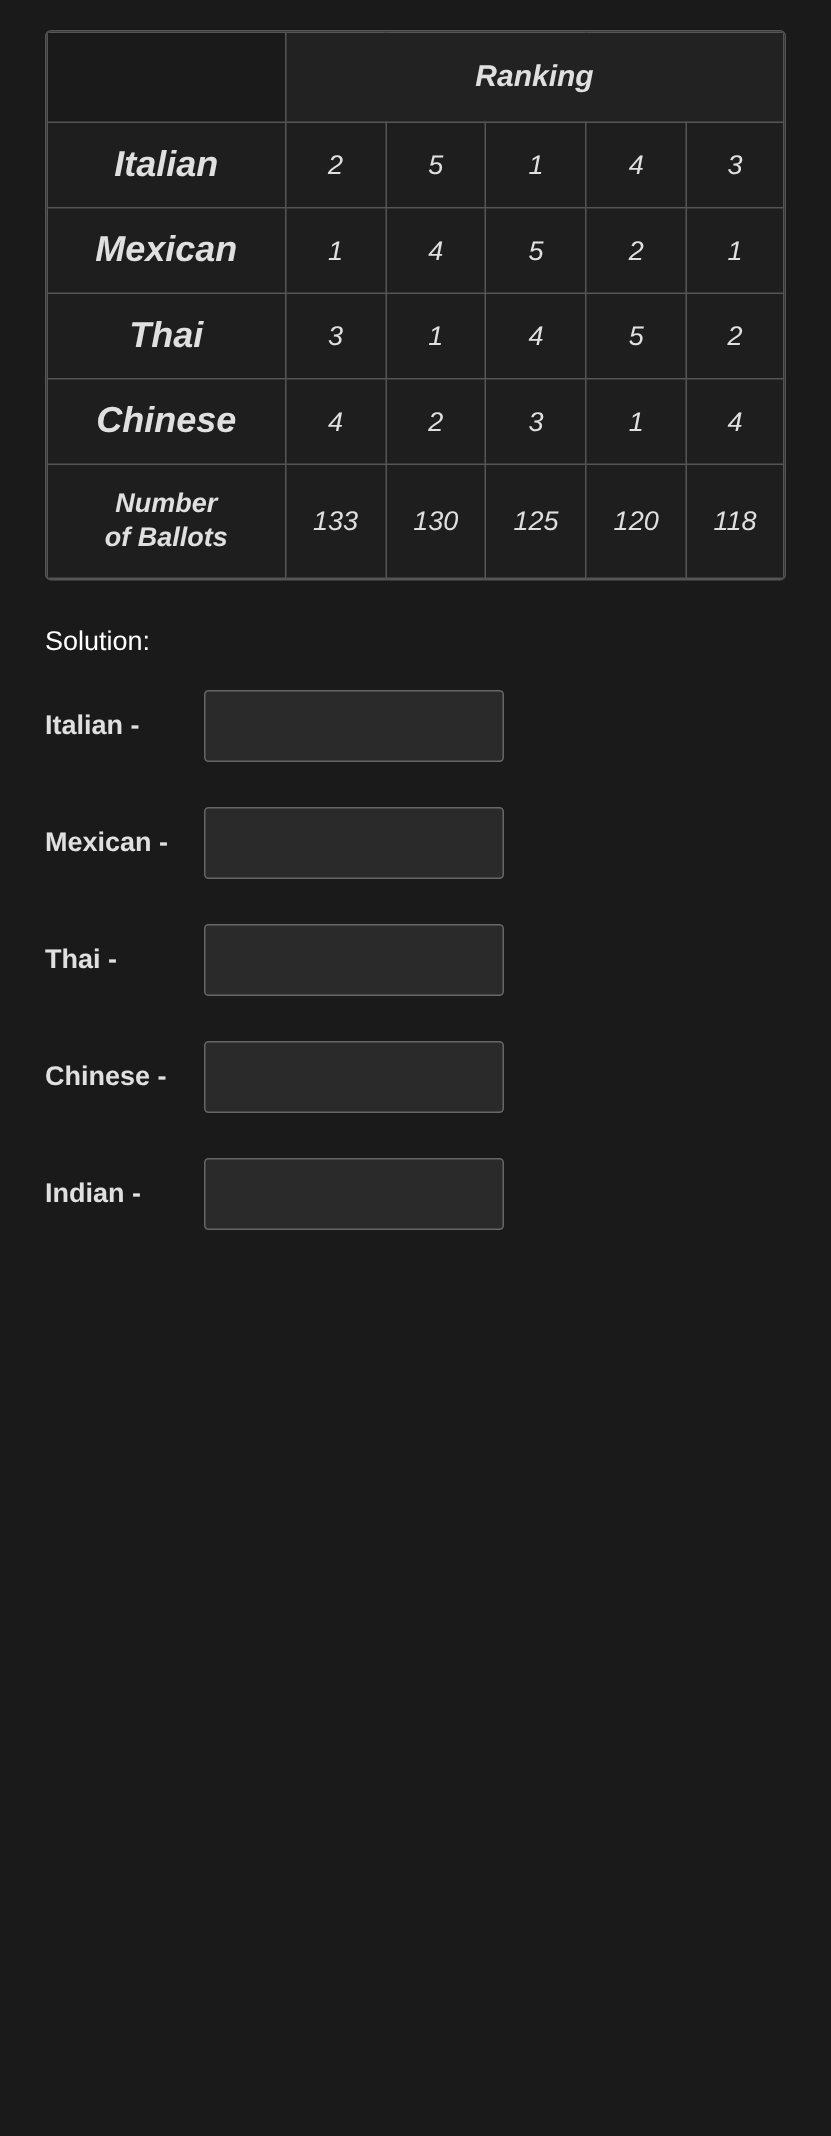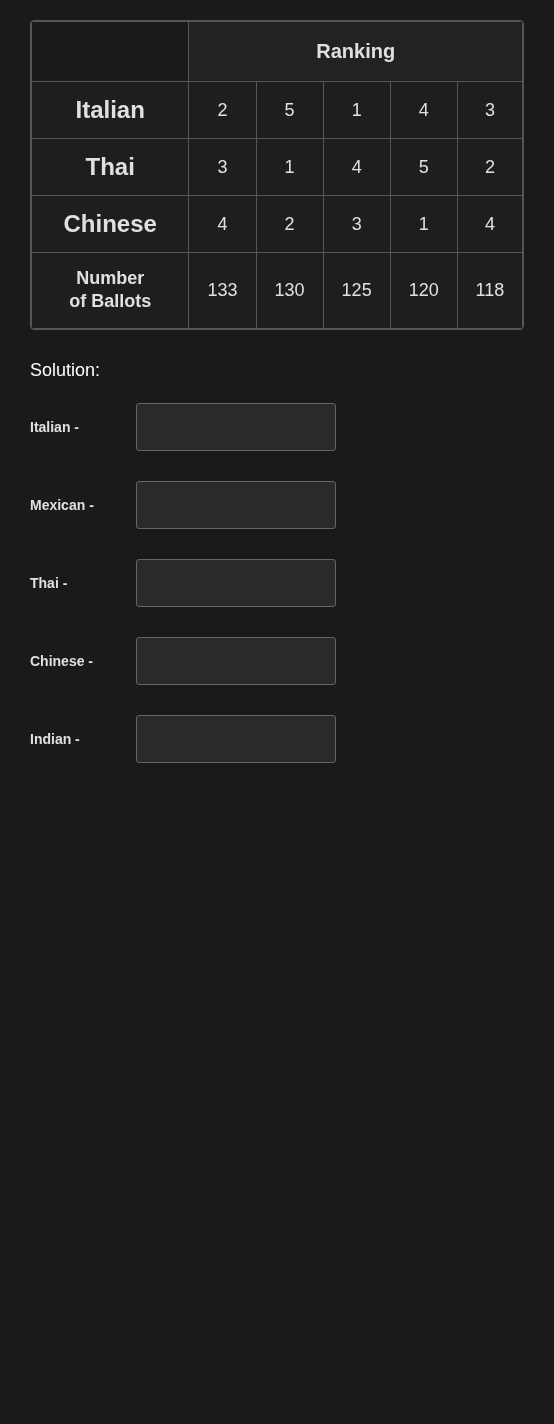--- a/index.html
+++ b/index.html
@@ -20,20 +20,21 @@
     .table-container {
       border: 1.5px solid #555;
       border-radius: 4px;
       overflow: hidden;
       margin-bottom: 30px;
     }
 
     table {
       width: 100%;
       border-collapse: collapse;
+      font-style: italic;
     }
 
     table th, table td {
       border: 1px solid #555;
       text-align: center;
       padding: 14px 8px;
       font-size: 18px;
       font-weight: normal;
     }
 
@@ -72,21 +73,21 @@
       color: #ffffff;
     }
 
     .solution-row {
       display: flex;
       align-items: center;
       margin-bottom: 30px;
     }
 
     .solution-row label {
-      font-size: 14px;
+      font-size: 18px;
       font-weight: bold;
       margin-right: 6px;
       white-space: nowrap;
       color: #e0e0e0;
       min-width: 100px;
     }
 
     .solution-row input {
       background-color: #2a2a2a;
       border: 1.5px solid #666;
@@ -111,20 +112,28 @@
       </tr>
     </thead>
     <tbody id="table-body">
     <tr>
           <td>Italian</td>
           <td>2</td>
           <td>5</td>
           <td>1</td>
           <td>4</td>
           <td>3</td>
+        </tr>
+        <tr>
+          <td>Mexican</td>
+          <td>1</td>
+          <td>4</td>
+          <td>5</td>
+          <td>2</td>
+          <td>1</td>
         </tr>
         <tr>
           <td>Thai</td>
           <td>3</td>
           <td>1</td>
           <td>4</td>
           <td>5</td>
           <td>2</td>
         </tr>
         <tr>

